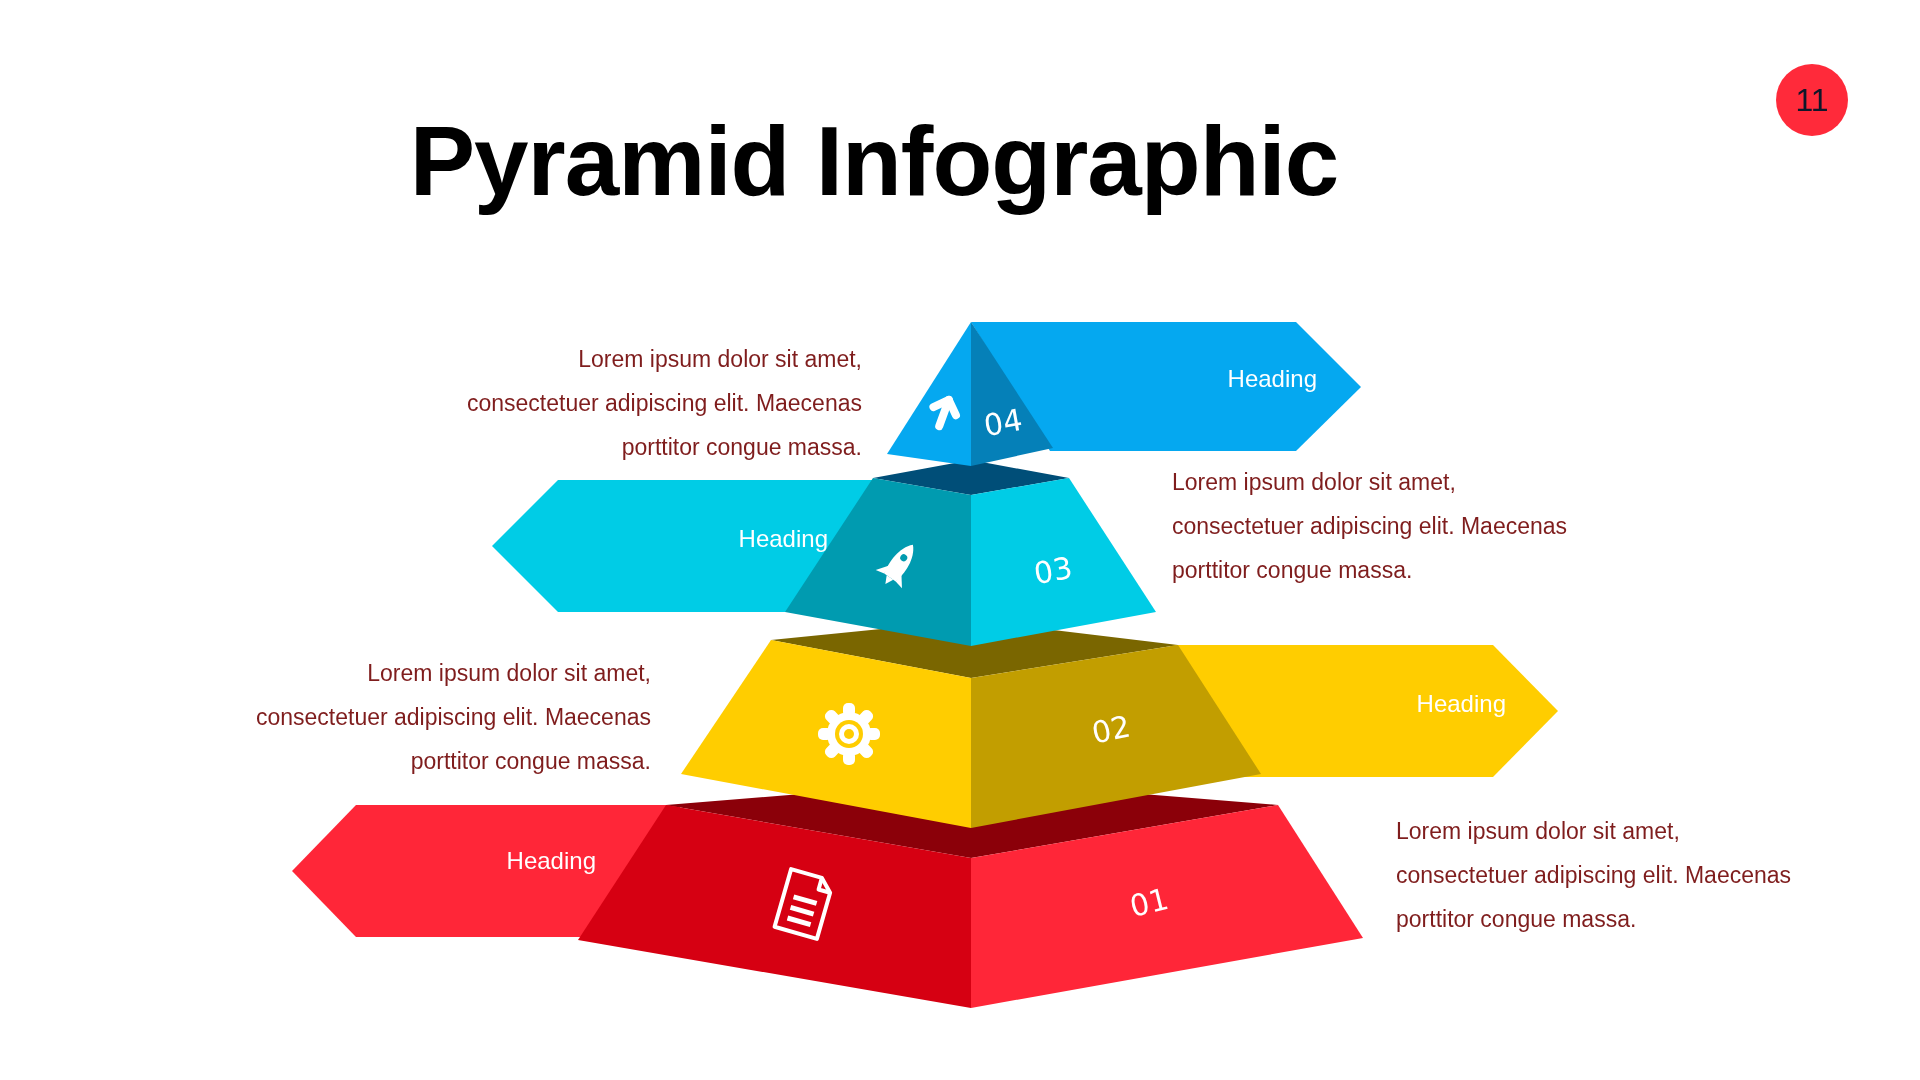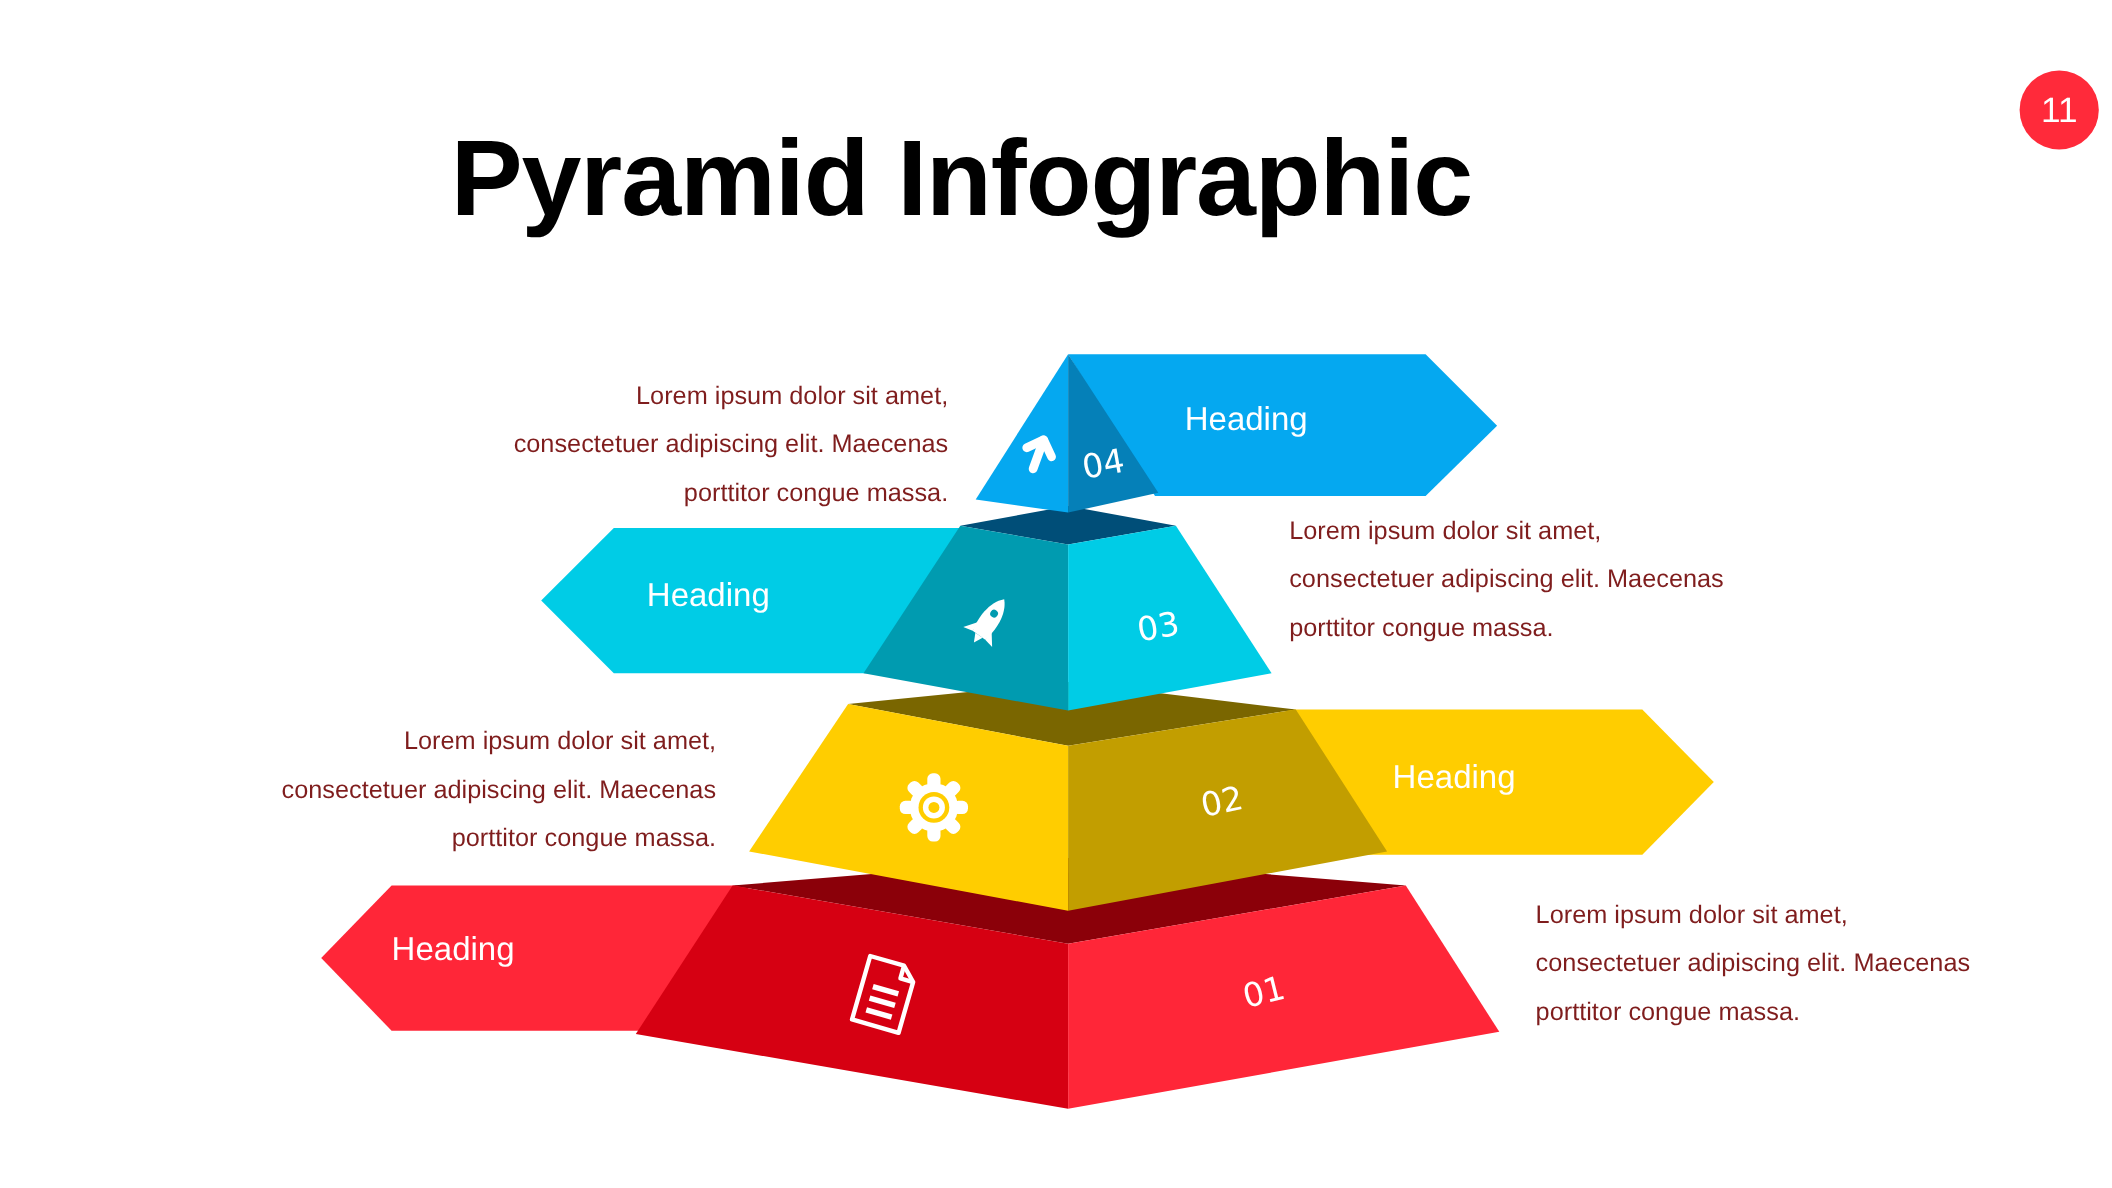--- a/index.html
+++ b/index.html
@@ -1,23 +1,23 @@
 <!DOCTYPE html>
 <html><head>
 <meta charset="utf-8">
 <style>
   html,body{margin:0;padding:0;background:#ffffff;}
   body{width:1920px;height:1080px;position:relative;overflow:hidden;font-family:"Liberation Sans",sans-serif;}
   .title{position:absolute;left:0;top:105px;width:1748px;text-align:center;font-size:98px;font-weight:bold;color:#000;letter-spacing:-1px;}
-  .page-badge{position:absolute;left:1836px;top:64px;width:72px;height:72px;border-radius:50%;background:#ff2a3a;color:#ffffff;font-size:32px;display:flex;align-items:center;justify-content:center;}
+  .page-badge{position:absolute;left:1776px;top:64px;width:72px;height:72px;border-radius:50%;background:#ff2a3a;color:#0f172a;font-size:32px;display:flex;align-items:center;justify-content:center;}
   svg.diagram{position:absolute;left:0;top:0;}
   .desc{position:absolute;width:440px;font-size:23px;line-height:44px;color:#7f1d1d;font-family:"Liberation Sans",sans-serif;}
   .desc.right-align{text-align:right;}
   .desc.left-align{text-align:left;}
-  .heading-label{position:absolute;color:#fff;font-size:30px;text-align:left;width:240px;}
+  .heading-label{position:absolute;color:#fff;font-size:24px;text-align:right;width:240px;}
   .num{position:absolute;color:#fff;font-size:30px;font-family:"DejaVu Sans",sans-serif;}
 </style>
 </head>
 <body>
 
 <div class="title">Pyramid Infographic</div>
 <div class="page-badge">11</div>
 
 <svg class="diagram" width="1920" height="1080" viewBox="0 0 1920 1080">
 

